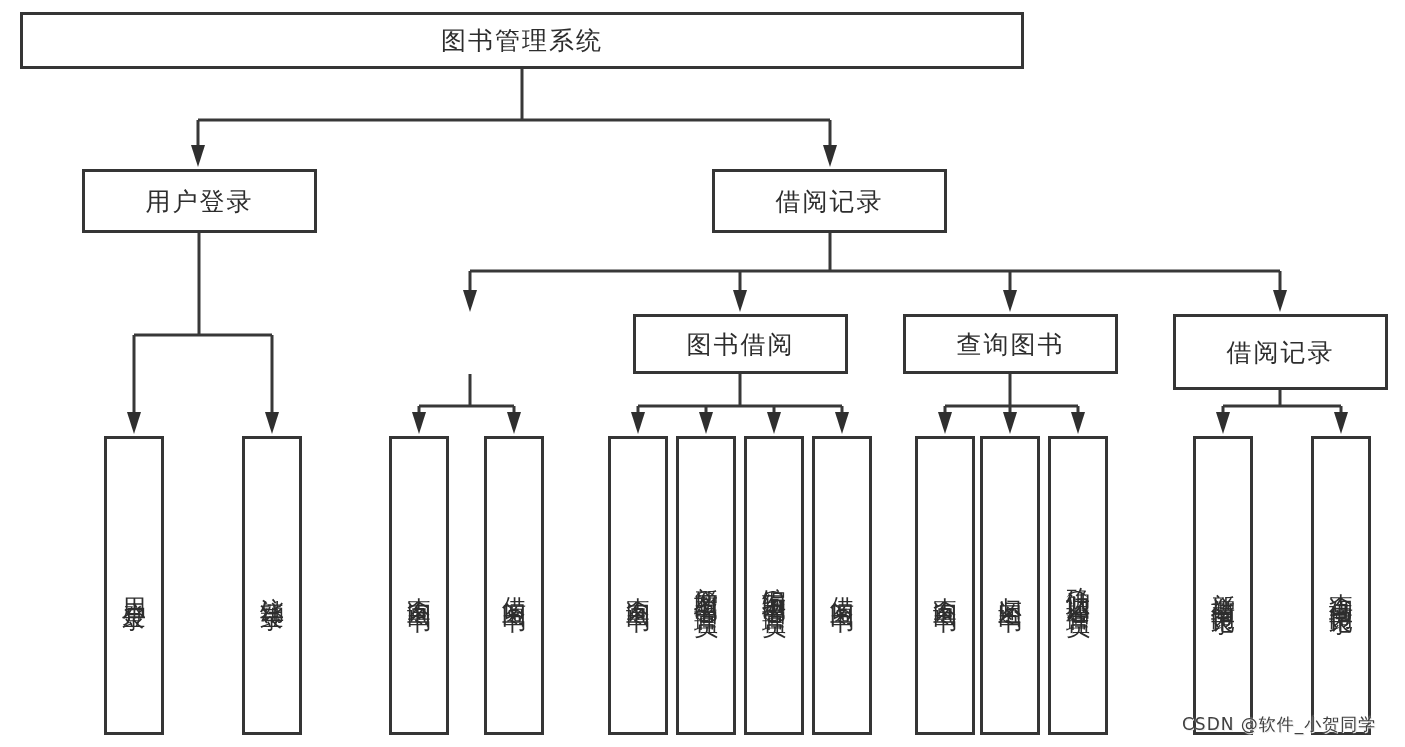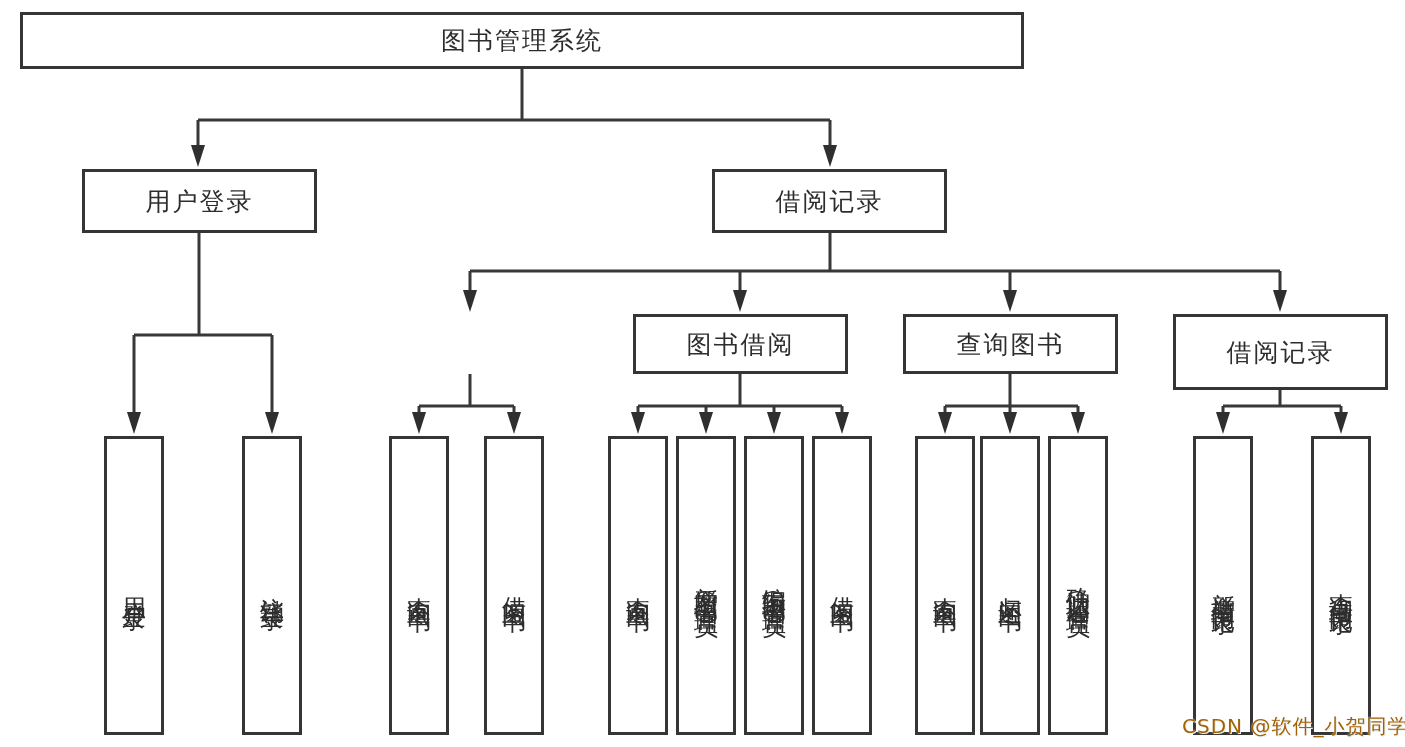--- a/index.html
+++ b/index.html
@@ -36,23 +36,23 @@
     text-orientation: mixed;
     font-size: 24px;
     letter-spacing: 4px;
     white-space: nowrap;
   }
   .watermark {
     position: absolute;
     left: 1182px;
     top: 713px;
     width: 220px;
-    font-size: 20px;
+    font-size: 17px;
     letter-spacing: 1px;
-    color: #a16207;
+    color: #404040;
     text-shadow: 0 0 2px #ffffff, 1px 1px 0 #e8e8e8;
     white-space: nowrap;
   }
 </style>
 </head>
 <body>
 
 <div class="canvas">
 
   <svg class="wires" viewBox="0 0 1405 747" xmlns="http://www.w3.org/2000/svg">

